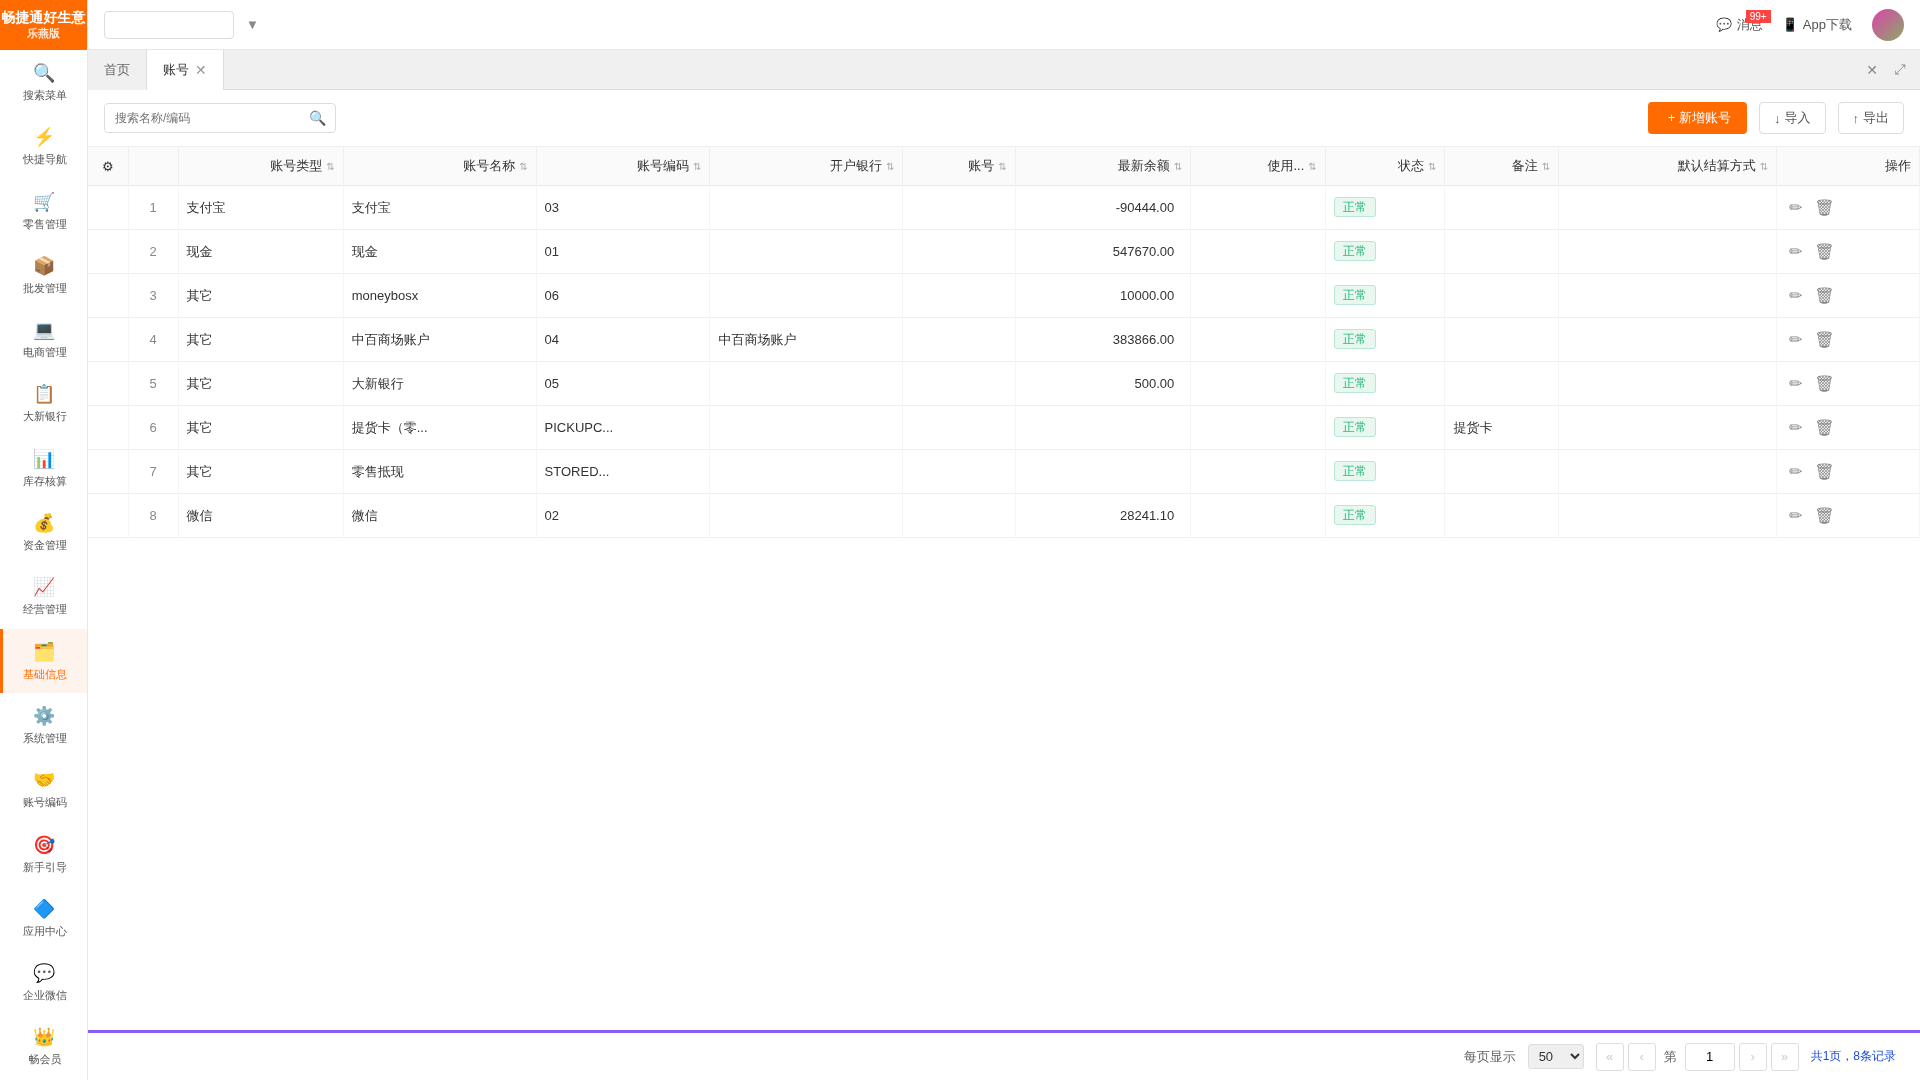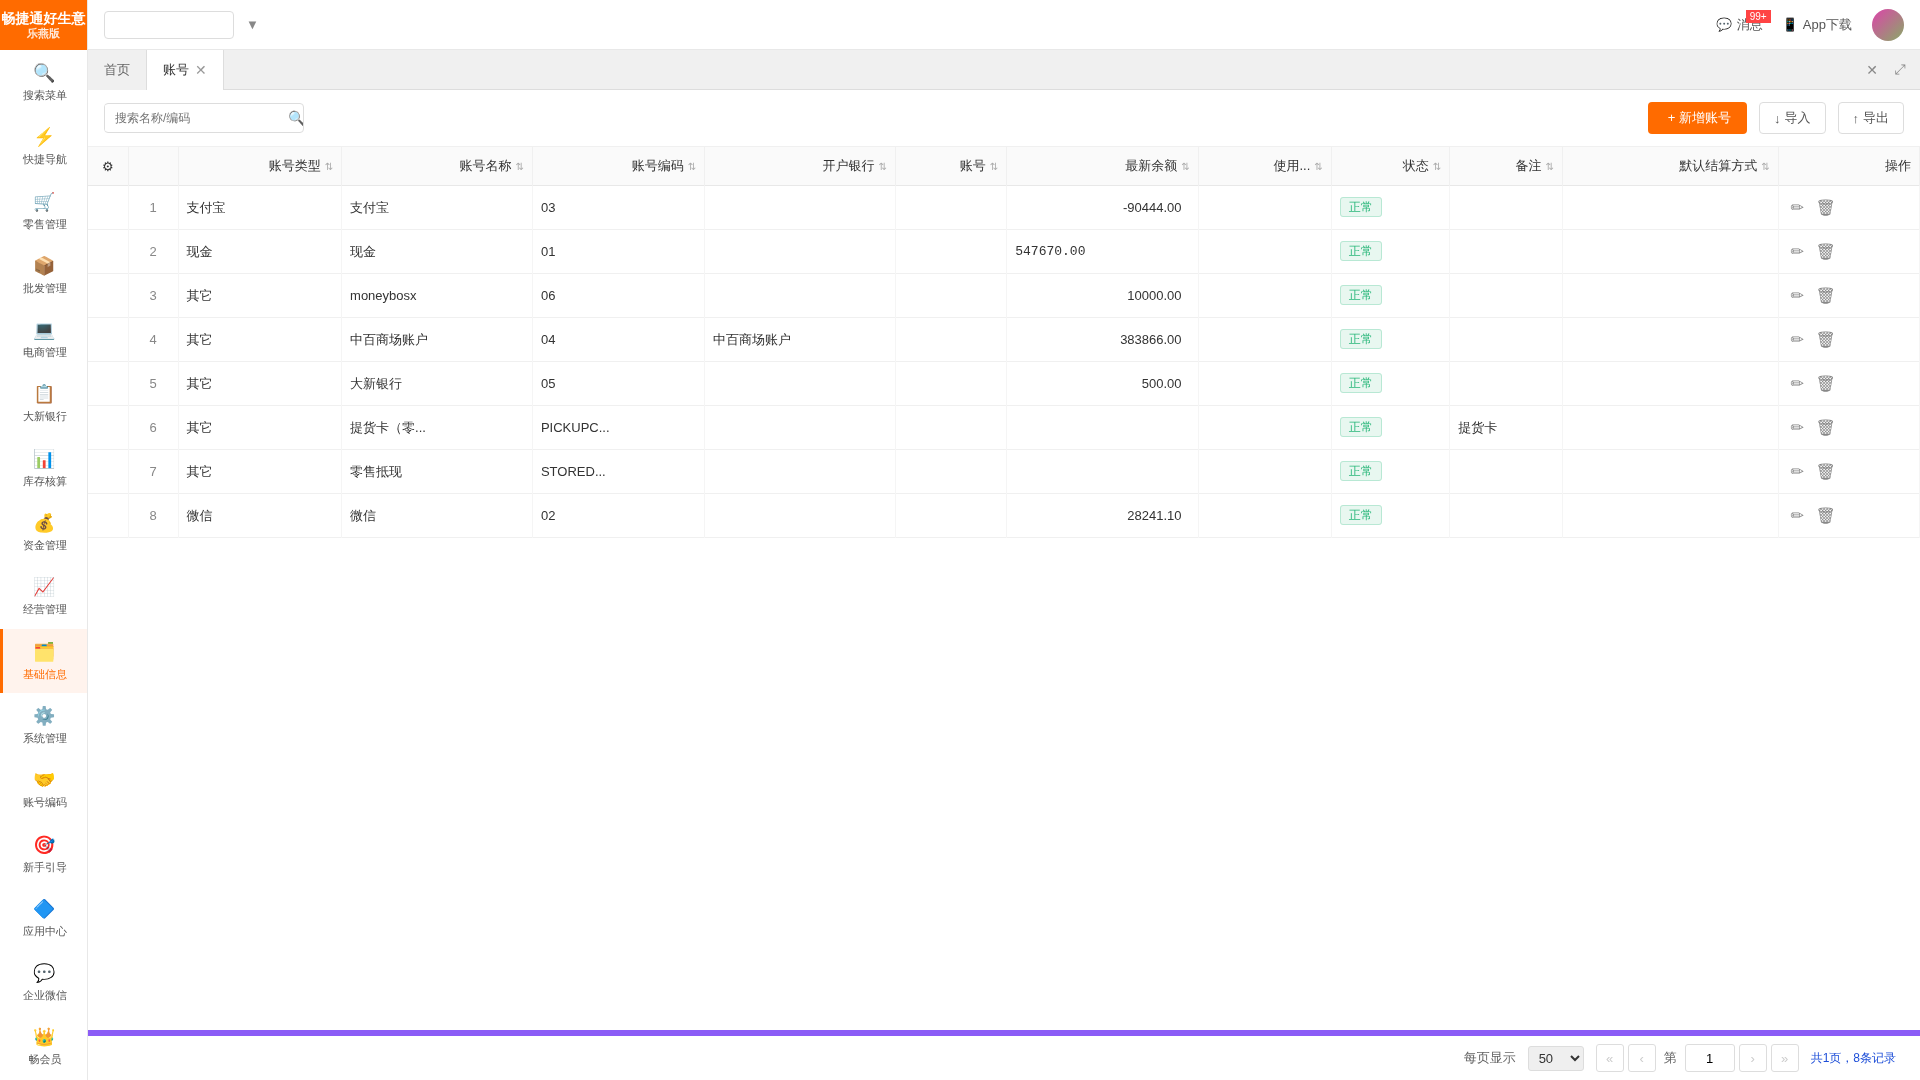--- a/index.html
+++ b/index.html
@@ -16,20 +16,21 @@
     }
     .sidebar-logo {
       background: #ff6b00;
       height: 50px;
       display: flex;
       align-items: center;
       justify-content: center;
       color: white;
       font-size: 12px;
       font-weight: bold;
+      font-family: Liberation Serif, serif;
     }
     .sidebar-logo-inner {
       display: flex;
       flex-direction: column;
       align-items: center;
       line-height: 1.2;
     }
     .sidebar-item {
       padding: 12px 0;
       display: flex;
@@ -196,21 +197,21 @@
       justify-content: space-between;
       border-bottom: 1px solid #f0f0f0;
       flex-shrink: 0;
     }
     .search-input-wrap {
       display: flex;
       align-items: center;
       border: 1px solid #ddd;
       border-radius: 4px;
       overflow: hidden;
-      width: 200px;
+      width: 232px;
     }
     .search-input {
       border: none;
       outline: none;
       padding: 6px 10px;
       font-size: 12px;
       flex: 1;
       color: #999;
     }
     .search-btn {
@@ -315,21 +316,21 @@
     .gear-col { width: 40px; text-align: center; }
 
     
     .pagination {
       height: 50px;
       display: flex;
       align-items: center;
       justify-content: flex-end;
       padding: 0 24px;
       gap: 12px;
-      border-top: 6px solid #8b5cf6;
+      border-top: 3px solid #8b5cf6;
       flex-shrink: 0;
       background: #fff;
     }
     .page-size-label { color: #666; font-size: 13px; }
     .page-size-select {
       border: 1px solid #ddd;
       border-radius: 3px;
       padding: 3px 6px;
       font-size: 13px;
       color: #333;
@@ -539,21 +540,21 @@
       </td>
     </tr>
             <tr>
       <td class="td-num"></td>
       <td class="td-num">2</td>
       <td>现金</td>
       <td>现金</td>
       <td>01</td>
       <td></td>
       <td></td>
-      <td style="text-align:left;padding-right:16px;font-family:Liberation Mono, monospace;">547670.00</td>
+      <td style="text-align:right;padding-right:16px;">547670.00</td>
       <td></td>
       <td><span class="status-badge">正常</span></td>
       <td></td>
       <td></td>
       <td>
         <button class="action-btn">✏</button>
         <button class="action-btn">🗑</button>
       </td>
     </tr>
             <tr>

